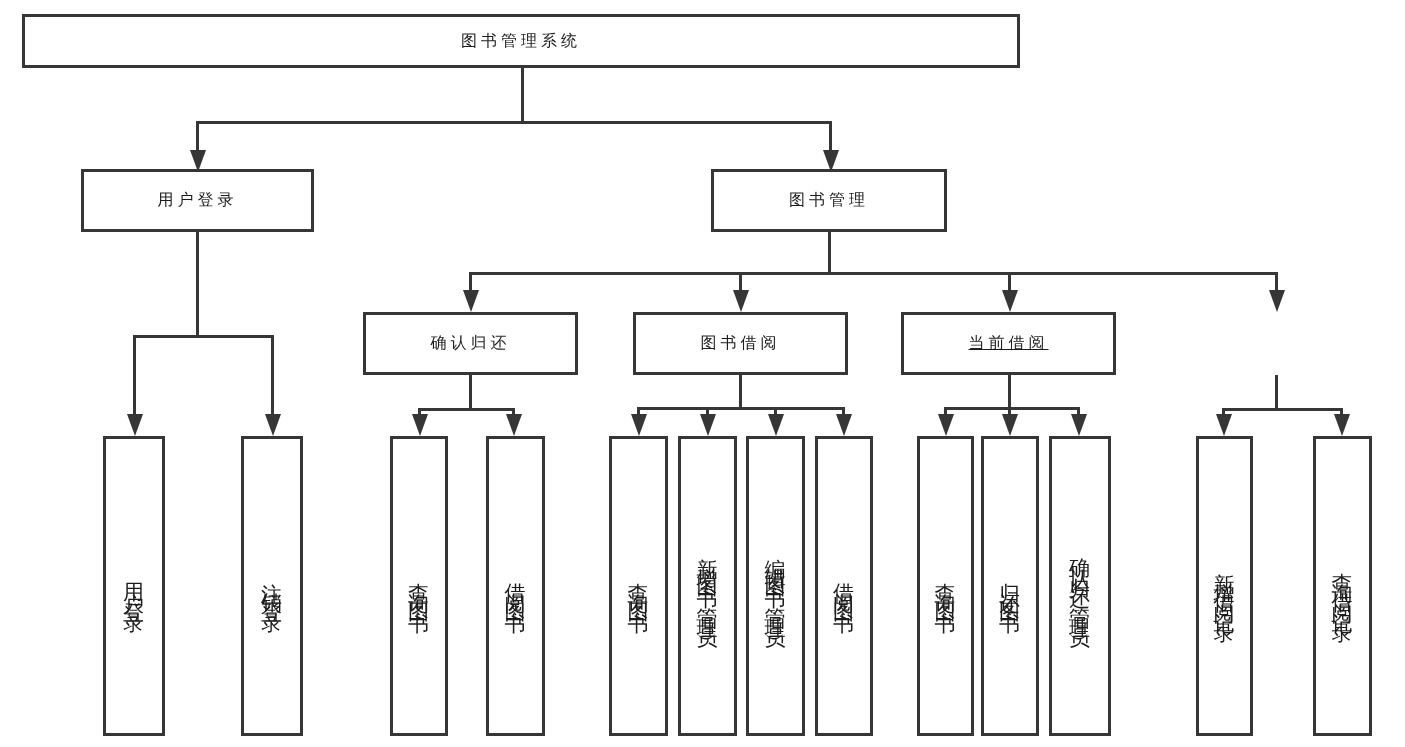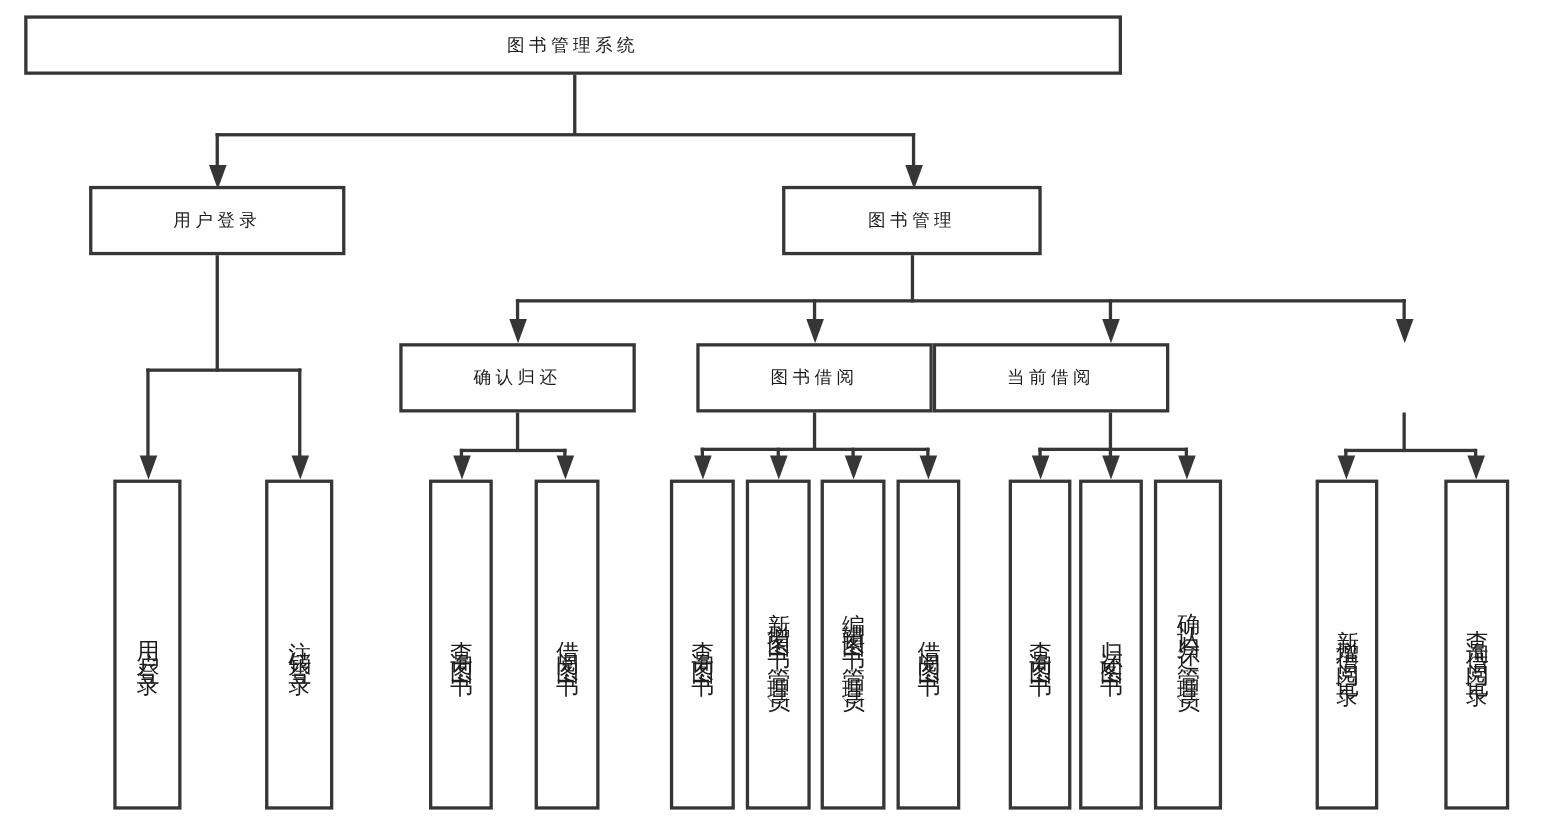--- a/index.html
+++ b/index.html
@@ -68,21 +68,21 @@
   <div class="arw" style="left:1002px;top:290px;"></div>
   <div class="vl" style="left:1275px;top:272px;height:22px;"></div>
   <div class="arw" style="left:1269px;top:290px;"></div>
 
   <div class="node hnode" style="left:363px;top:312px;width:215px;height:63px;">
     <span>确认归还</span>
   </div>
   <div class="node hnode" style="left:633px;top:312px;width:215px;height:63px;">
     <span>图书借阅</span>
   </div>
-  <div class="node hnode" style="left:848px;top:312px;width:215px;height:63px;">
+  <div class="node hnode" style="left:901px;top:312px;width:215px;height:63px;text-decoration:underline;">
     <span>当前借阅</span>
   </div>
 
   <div class="vl" style="left:469px;top:375px;height:36px;"></div>
   <div class="hl" style="left:418px;top:408px;width:97px;"></div>
   <div class="vl" style="left:418px;top:408px;height:9px;"></div>
   <div class="arw" style="left:412px;top:414px;"></div>
   <div class="vl" style="left:512px;top:408px;height:9px;"></div>
   <div class="arw" style="left:506px;top:414px;"></div>
 

